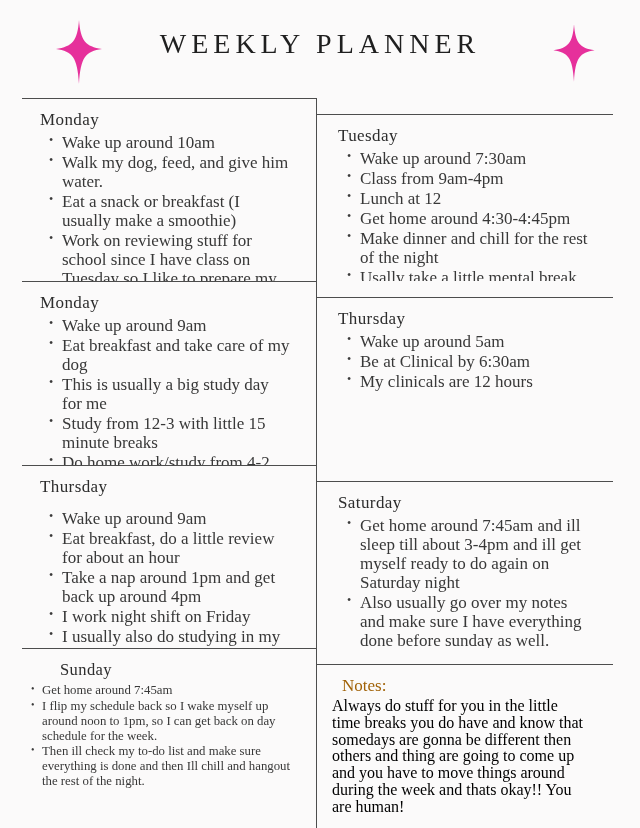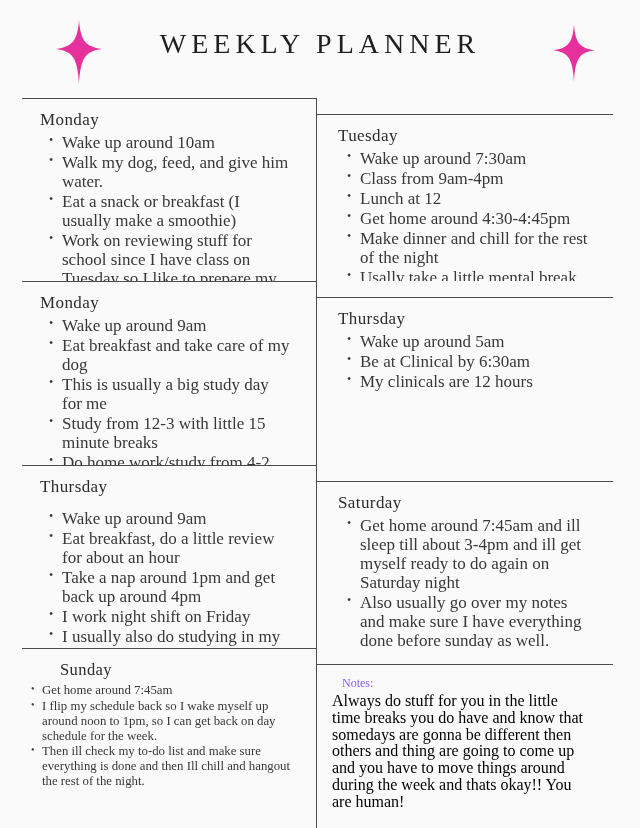--- a/index.html
+++ b/index.html
@@ -62,22 +62,22 @@
     font-size: 12px; color: #3a3a3a;
   }
 
   
   .cell-friday .day-title { margin-bottom: 12px; }
   .cell-sunday { padding-left: 6px; }
   .cell-sunday .day-title { margin-left: 32px; font-size: 16.5px; }
   .cell-sunday ul { font-size: 12.8px; padding-left: 14px; line-height: 1.16; }
   .cell-sunday ul li::before { left: -11px; top: 0; font-size: 10px; }
   .cell-notes .notes-title {
-    font-size: 12px; font-weight: normal;
-    margin: 0 0 2px 4px; color: #8b5cf6;
+    font-size: 17px; font-weight: normal;
+    margin: 0 0 2px 4px; color: #a16207;
   }
   .cell-notes .notes-text {
     margin: 0 0 0 -6px;
     font-size: 16px; line-height: 1.05;
     color: #000000;
   }
 </style>
 </head>
 <body>
 

